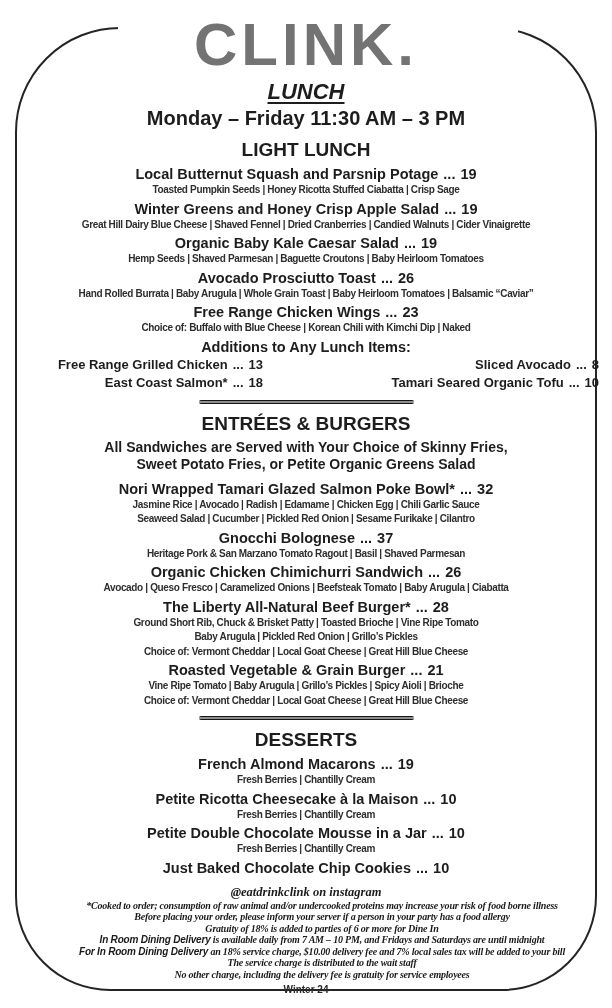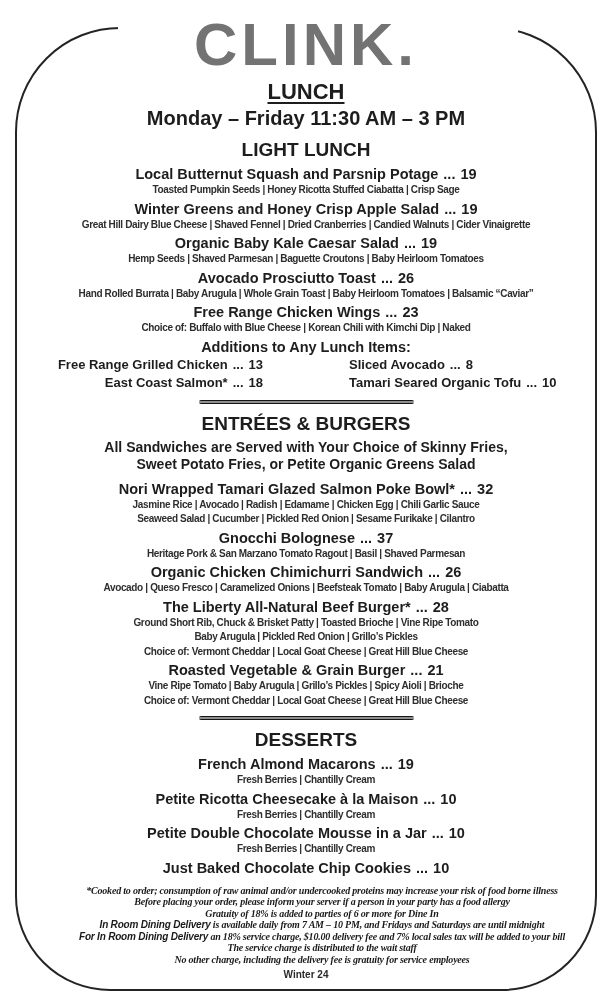--- a/index.html
+++ b/index.html
@@ -9,35 +9,35 @@
   }
   
   .frame{
     position:absolute;left:15px;right:15px;top:27px;bottom:17px;
     border:2px solid #242424;border-radius:105px 105px 95px 95px;z-index:0;
   }
   .frame-mask{position:absolute;top:25px;left:118px;width:400px;height:8px;background:#fff;z-index:0;}
   .content{position:relative;z-index:1;text-align:center;padding-top:16px;}
   .logo{font-size:60px;line-height:58px;font-weight:700;letter-spacing:4px;color:#737373;}
   .menu-title{font-size:22px;line-height:25px;font-weight:700;margin-top:5px;
-    text-decoration:underline;text-decoration-thickness:2px;text-underline-offset:3px;}
+    text-decoration:underline;text-decoration-thickness:2px;text-underline-offset:3px;font-style:italic;}
   .hours{font-size:20px;line-height:24px;font-weight:700;margin-top:2px;}
   .section-title{font-size:19px;line-height:23px;font-weight:700;margin-top:8px;margin-bottom:4px;}
   .section-note{font-size:14px;line-height:17.5px;font-weight:700;}
   .note-gap{height:6px;}
   .item{margin-bottom:2px;}
   .item .name{font-size:14.5px;line-height:18px;font-weight:700;white-space:nowrap;}
   .item .desc{font-size:10px;line-height:14.5px;font-weight:700;color:#2e2e2e;
     letter-spacing:-0.35px;white-space:nowrap;}
   .dots{margin:0 5px;}
   .additions-title{font-size:14.5px;line-height:18px;font-weight:700;margin-top:2px;}
   .add-grid{display:flex;justify-content:center;gap:38px;}
   .add-col{width:250px;}
   .add-left{text-align:right;}
-  .add-right{text-align:left;margin-left:48px;}
+  .add-right{text-align:right;margin-left:48px;}
   .add-row{font-size:13px;line-height:18px;font-weight:700;white-space:nowrap;}
   .divider{width:215px;height:4px;margin:8px auto 6px auto;border-radius:2px;
     background:linear-gradient(to bottom,#151515 0 28%,#8f8f8f 28% 66%,#151515 66% 100%);}
   .footer{margin-top:8px;font-family:"Liberation Serif",serif;font-style:italic;font-weight:700;color:#1a1a1a;}
   .insta{font-size:12.5px;line-height:15px;}
   .fnote{font-size:10px;line-height:11.5px;letter-spacing:-0.2px;white-space:nowrap;padding-left:32px;}
   .fnote .prefix{font-family:"Liberation Sans",sans-serif;font-weight:700;font-style:italic;}
   .season{font-family:"Liberation Sans",sans-serif;font-style:normal;font-weight:700;
     font-size:10px;line-height:12px;margin-top:4px;color:#2a2a2a;}
 </style>
@@ -142,20 +142,21 @@
     <div class="item">
       <div class="name"><span>Petite Double Chocolate Mousse in a Jar</span><span class="dots">...</span><span>10</span></div>
       <div class="desc">Fresh Berries | Chantilly Cream</div>
     </div>
     <div class="item">
       <div class="name"><span>Just Baked Chocolate Chip Cookies</span><span class="dots">...</span><span>10</span></div>
     </div>
   </div>
 
   <div class="footer">
+    <div class="insta">@eatdrinkclink on instagram</div>
     <div class="fnote"><span class="prefix"></span><span>*Cooked to order; consumption of raw animal and/or undercooked proteins may increase your risk of food borne illness</span></div>
     <div class="fnote"><span class="prefix"></span><span>Before placing your order, please inform your server if a person in your party has a food allergy</span></div>
     <div class="fnote"><span class="prefix"></span><span>Gratuity of 18% is added to parties of 6 or more for Dine In</span></div>
     <div class="fnote"><span class="prefix">In Room Dining Delivery</span><span> is available daily from 7 AM – 10 PM, and Fridays and Saturdays are until midnight</span></div>
     <div class="fnote"><span class="prefix">For In Room Dining Delivery</span><span> an 18% service charge, $10.00 delivery fee and 7% local sales tax will be added to your bill</span></div>
     <div class="fnote"><span class="prefix"></span><span>The service charge is distributed to the wait staff</span></div>
     <div class="fnote"><span class="prefix"></span><span>No other charge, including the delivery fee is gratuity for service employees</span></div>
     <div class="season">Winter 24</div>
   </div>
 

